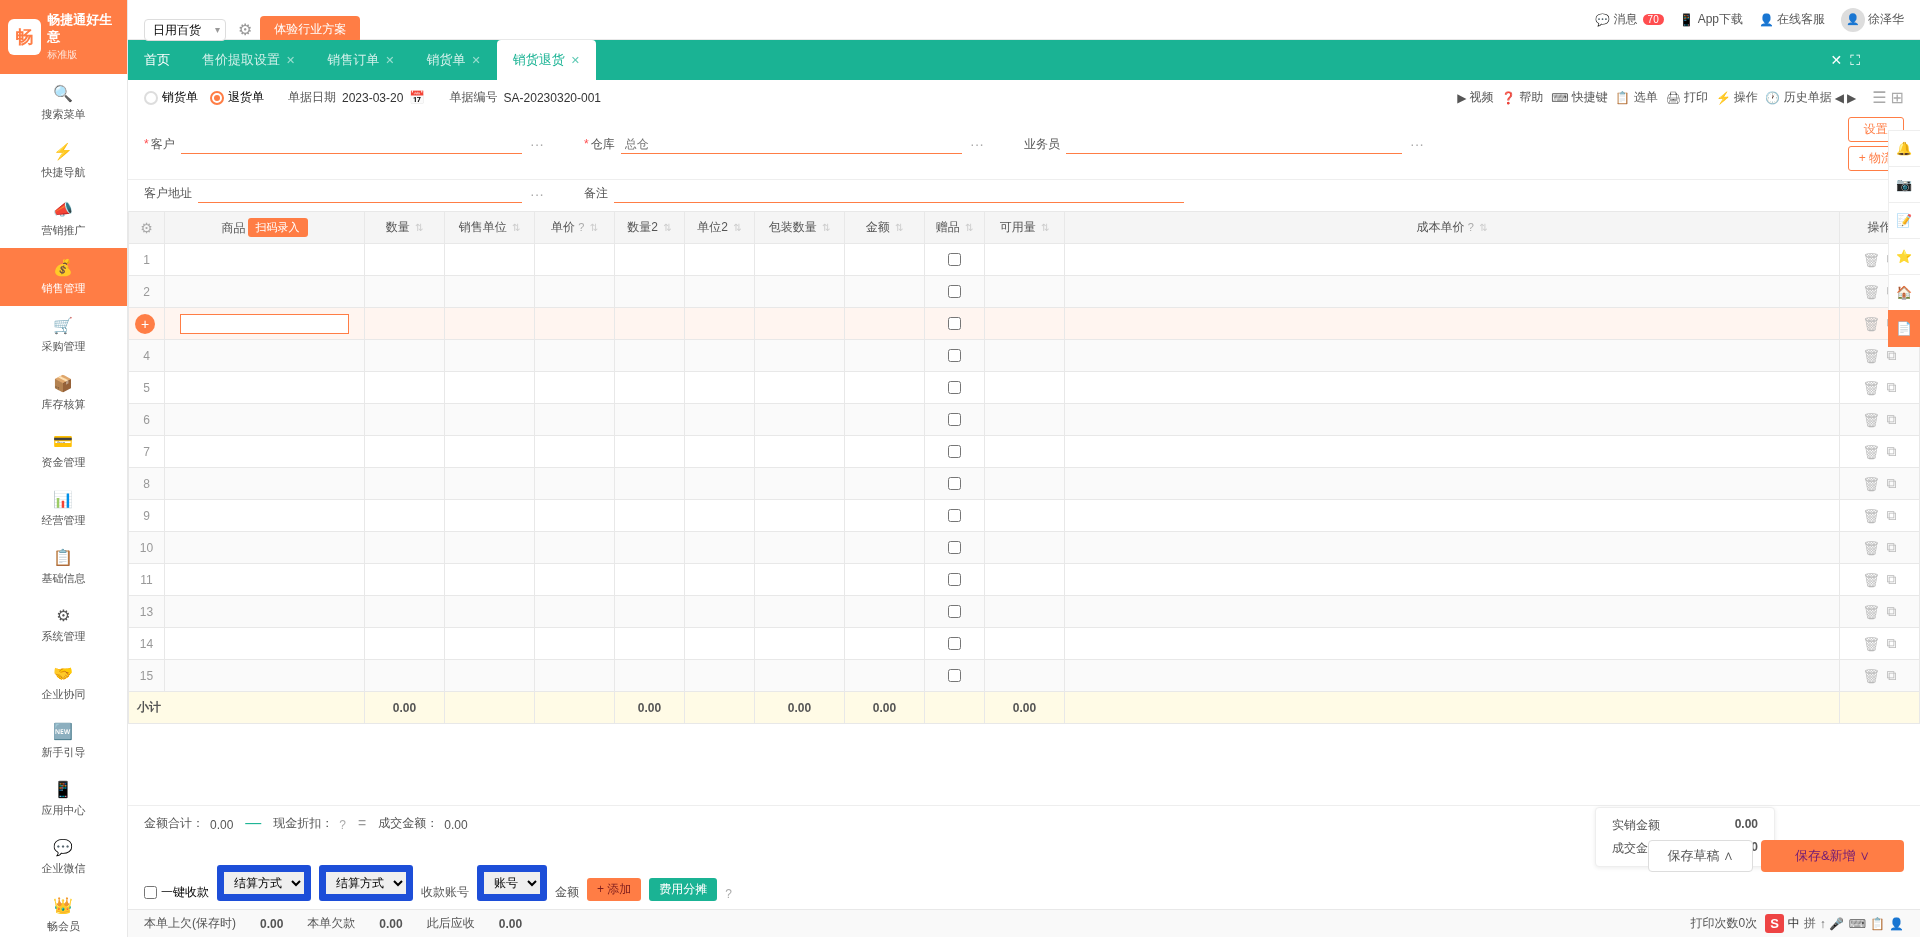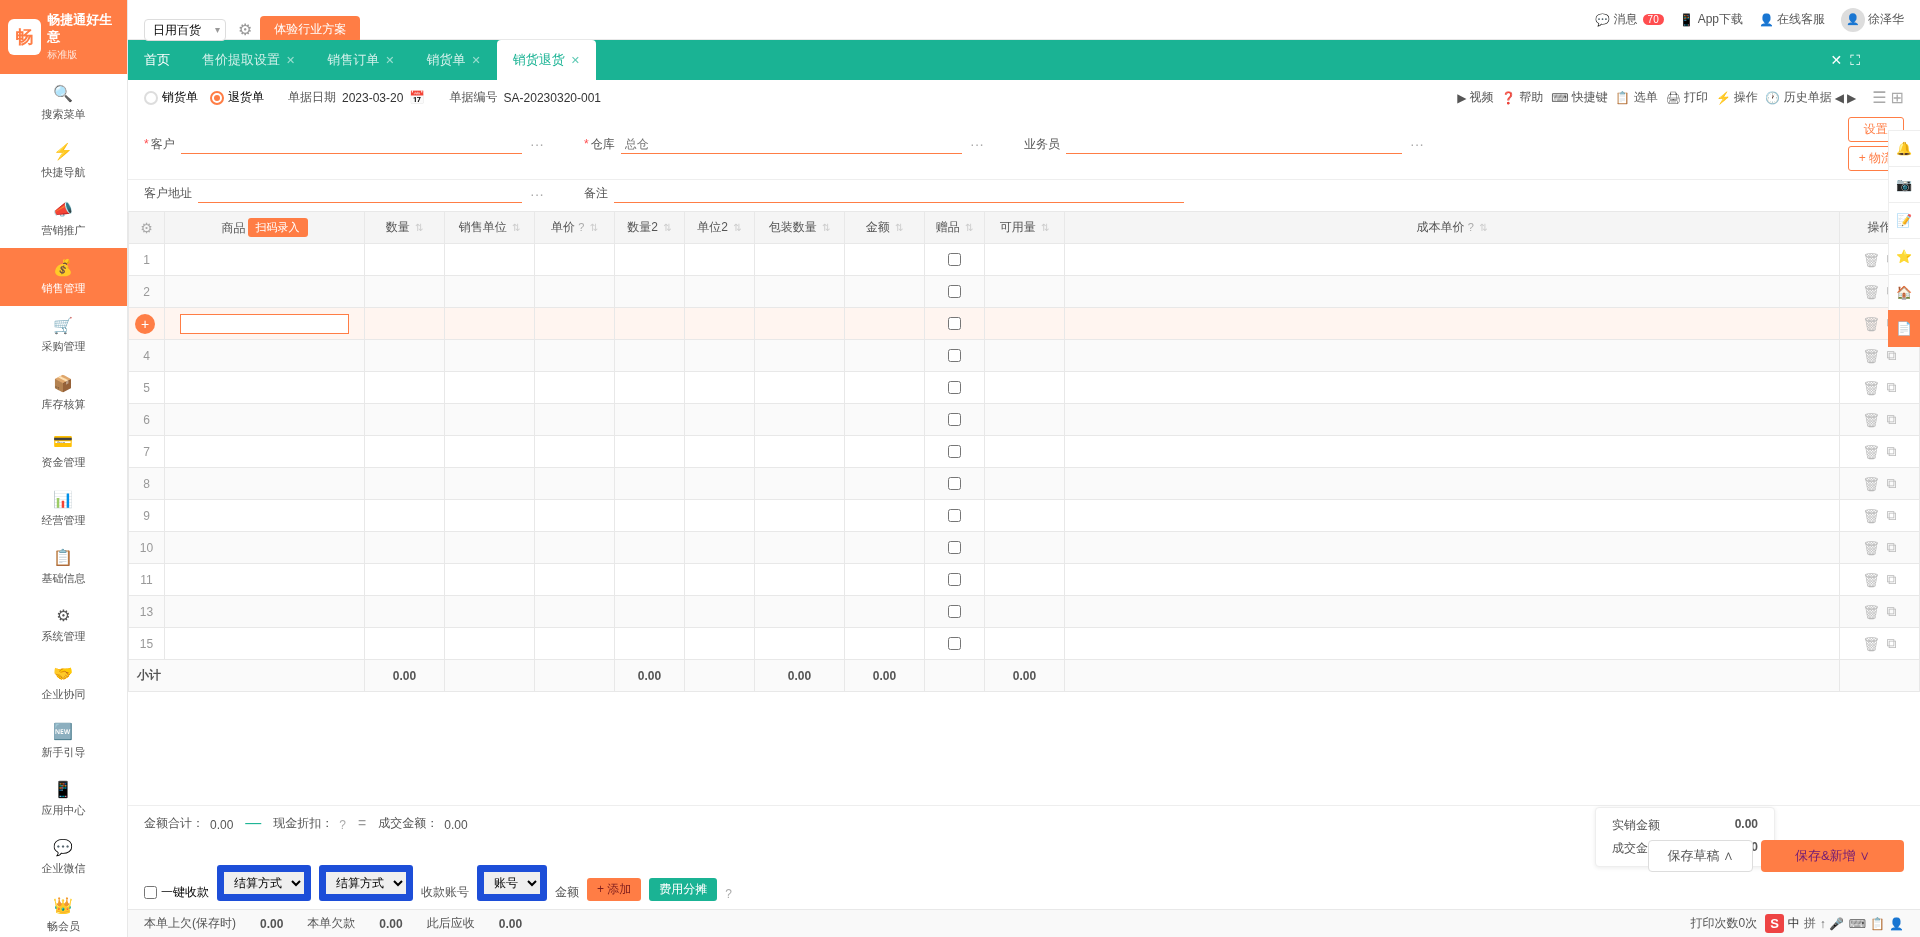--- a/index.html
+++ b/index.html
@@ -745,20 +745,48 @@
       <td></td>
       <td>
         <div class="action-icons">
           <span class="action-icon">🗑</span>
           <span class="action-icon">⧉</span>
         </div>
       </td>
     </tr>
             <tr>
       <td class="row-num">
+        14
+      </td>
+      <td>
+        
+      </td>
+      <td></td>
+      <td></td>
+      <td></td>
+      <td></td>
+      <td></td>
+      <td></td>
+      <td></td>
+      <td>
+        <div class="checkbox-cell">
+                  <input type="checkbox" style="">
+                </div>
+      </td>
+      <td></td>
+      <td></td>
+      <td>
+        <div class="action-icons">
+          <span class="action-icon">🗑</span>
+          <span class="action-icon">⧉</span>
+        </div>
+      </td>
+    </tr>
+            <tr>
+      <td class="row-num">
         15
       </td>
       <td>
         
       </td>
       <td></td>
       <td></td>
       <td></td>
       <td></td>
       <td></td>

